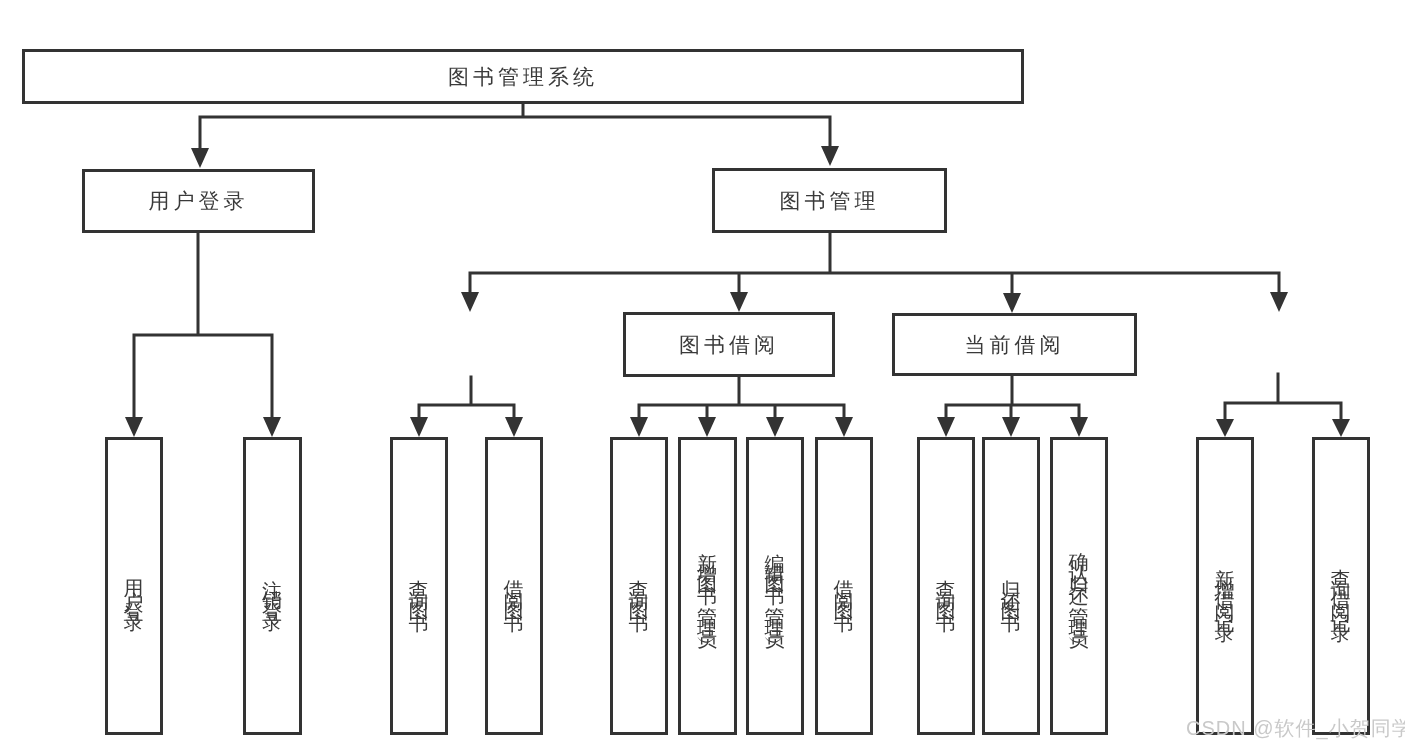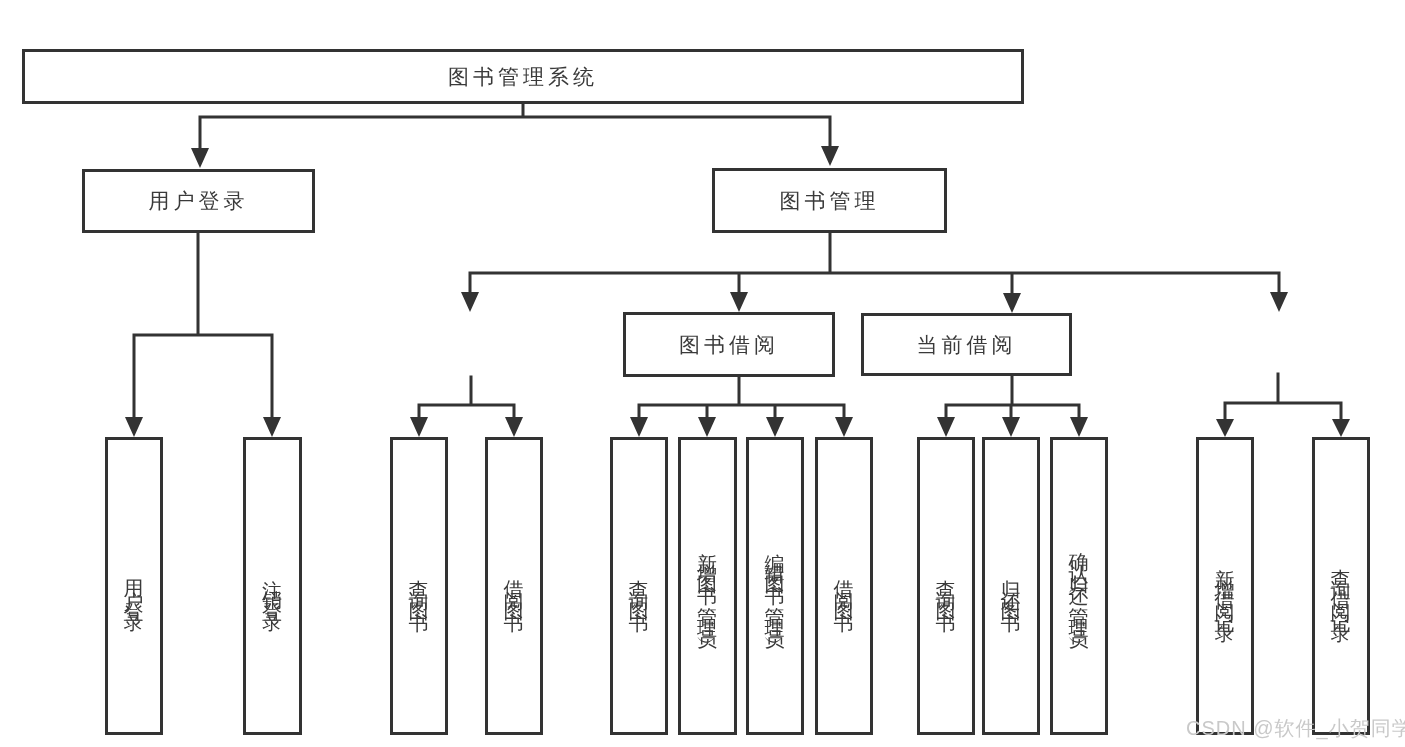--- a/index.html
+++ b/index.html
@@ -95,21 +95,21 @@
   <div class="hbox" style="left:82px; top:169px; width:233px; height:64px;">
     <span>用户登录</span>
   </div>
   <div class="hbox" style="left:712px; top:168px; width:235px; height:65px;justify-content:center;">
     <span>图书管理</span>
   </div>
 
   <div class="hbox" style="left:603px; top:312px; width:212px; height:65px;margin-left:20px;">
     <span>图书借阅</span>
   </div>
-  <div class="hbox" style="left:861px; top:313px; width:211px; height:63px;">
+  <div class="hbox" style="left:892px; top:313px; width:245px; height:63px;">
     <span>当前借阅</span>
   </div>
 
   <div class="vbox" style="left:105px; width:58px;">
     <span class="vtext">用户登录</span>
   </div>
   <div class="vbox" style="left:243px; width:59px;">
     <span class="vtext">注销登录</span>
   </div>
 

